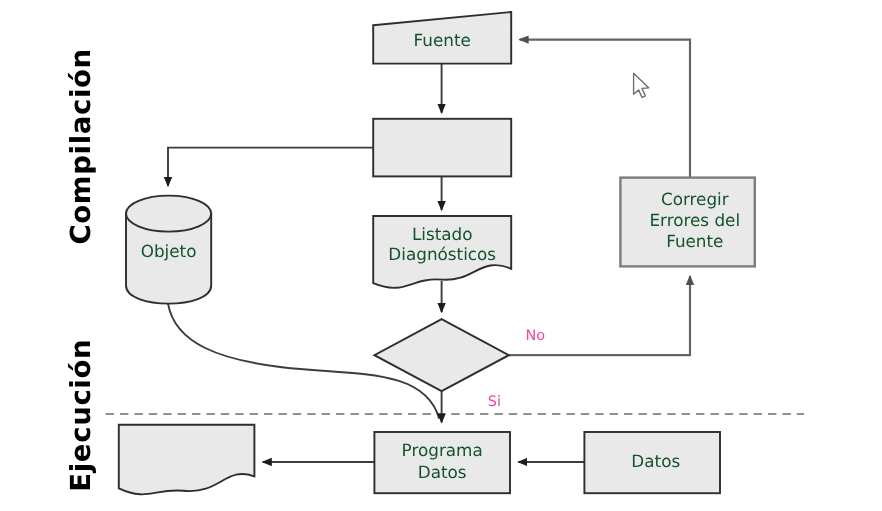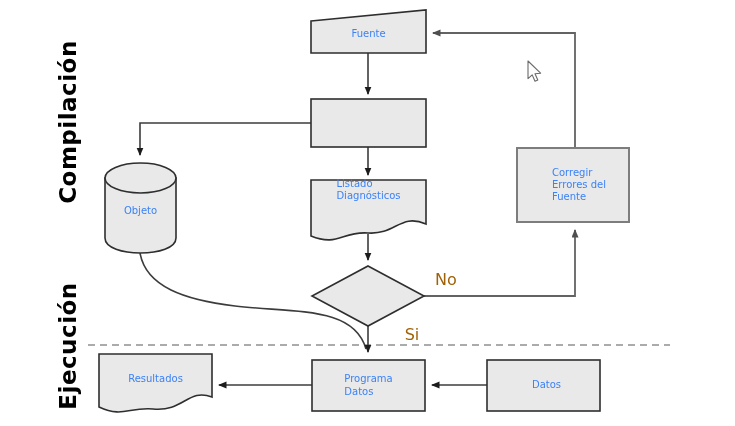--- a/index.html
+++ b/index.html
@@ -8,25 +8,25 @@
     font-family:"DejaVu Sans","Liberation Sans",sans-serif;color:#000;
   }
   svg{position:absolute;left:0;top:0;}
   .shape{stroke:#2e2e2e;stroke-width:1.6;}
   .shape-gray{stroke:#7d7d7d;stroke-width:2;}
   .conn{stroke:#3c3c3c;stroke-width:1.6;fill:none;}
   .conn-gray{stroke:#636363;stroke-width:1.8;fill:none;}
   .sep{stroke:#909090;stroke-width:1.6;stroke-dasharray:7 5;fill:none;}
   .lbl{
     position:absolute;display:flex;align-items:center;justify-content:center;
-    white-space:pre-line;font-size:10px;line-height:1.22;color:#3b82f6;
+    text-align:center;white-space:pre-line;font-size:14px;line-height:1.22;color:#14532d;
   }
   .edge-lbl{
     position:absolute;display:flex;align-items:center;justify-content:center;
-    font-size:16px;color:#a16207;
+    font-size:12px;color:#ec4899;
   }
   .phase{
     position:absolute;height:28px;display:flex;align-items:center;justify-content:center;
     font-weight:bold;font-size:23px;transform:rotate(-90deg);color:#000;
     letter-spacing:0.5px;white-space:nowrap;
   }
 </style>
 </head>
 <body>
 
@@ -66,27 +66,26 @@
     <rect class="shape" x="487" y="360" width="113" height="51" fill="#e9e9e9"></rect>
     <path class="shape" d="M99,354 H212 V397 C188,388 184,412 153,409 C128,407 123,418 99,407 Z" fill="#e9e9e9"></path>
 
     <path d="M528,61 L528,78.6 L532.2,74.9 L535.0,81.2 L537.8,79.9 L535.0,73.7 L540.6,73.2 Z" fill="#fdfdfd" stroke="#6a6a6a" stroke-width="1.1" stroke-linejoin="round"></path>
   </svg>
 
   <div class="phase" style="left:-17px;top:108px;width:170px">Compilación</div>
   <div class="phase" style="left:-2px;top:332px;width:140px">Ejecución</div>
 
   <div class="lbl" style="left:311px;top:16px;width:115px;height:37px">Fuente</div>
-  <div class="lbl" style="left:311px;top:165px;width:115px;height:50px">Listado
+  <div class="lbl" style="left:311px;top:180px;width:115px;height:50px">Listado
 Diagnósticos</div>
   <div class="lbl" style="left:105px;top:186px;width:71px;height:50px">Objeto</div>
   <div class="lbl" style="left:517px;top:148px;width:124px;height:74px">Corregir
 Errores del
 Fuente</div>
   <div class="lbl" style="left:312px;top:360px;width:113px;height:51px">Programa
 Datos</div>
   <div class="lbl" style="left:487px;top:360px;width:119px;height:51px">Datos</div>
-  <div class="lbl" style="left:99px;top:356px;width:113px;height:46px">Resultados</div>
 
   <div class="edge-lbl" style="left:428px;top:266px;width:36px;height:26px">No</div>
   <div class="edge-lbl" style="left:397px;top:321px;width:30px;height:26px">Si</div>
 
 </div>
 
 </body></html>

